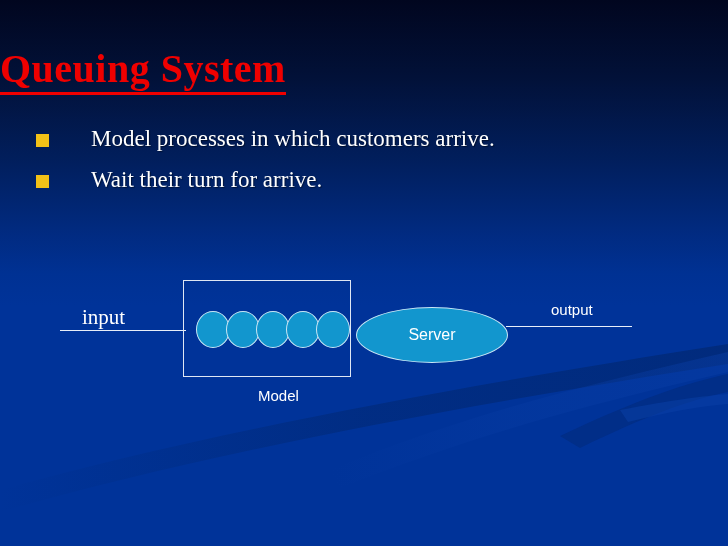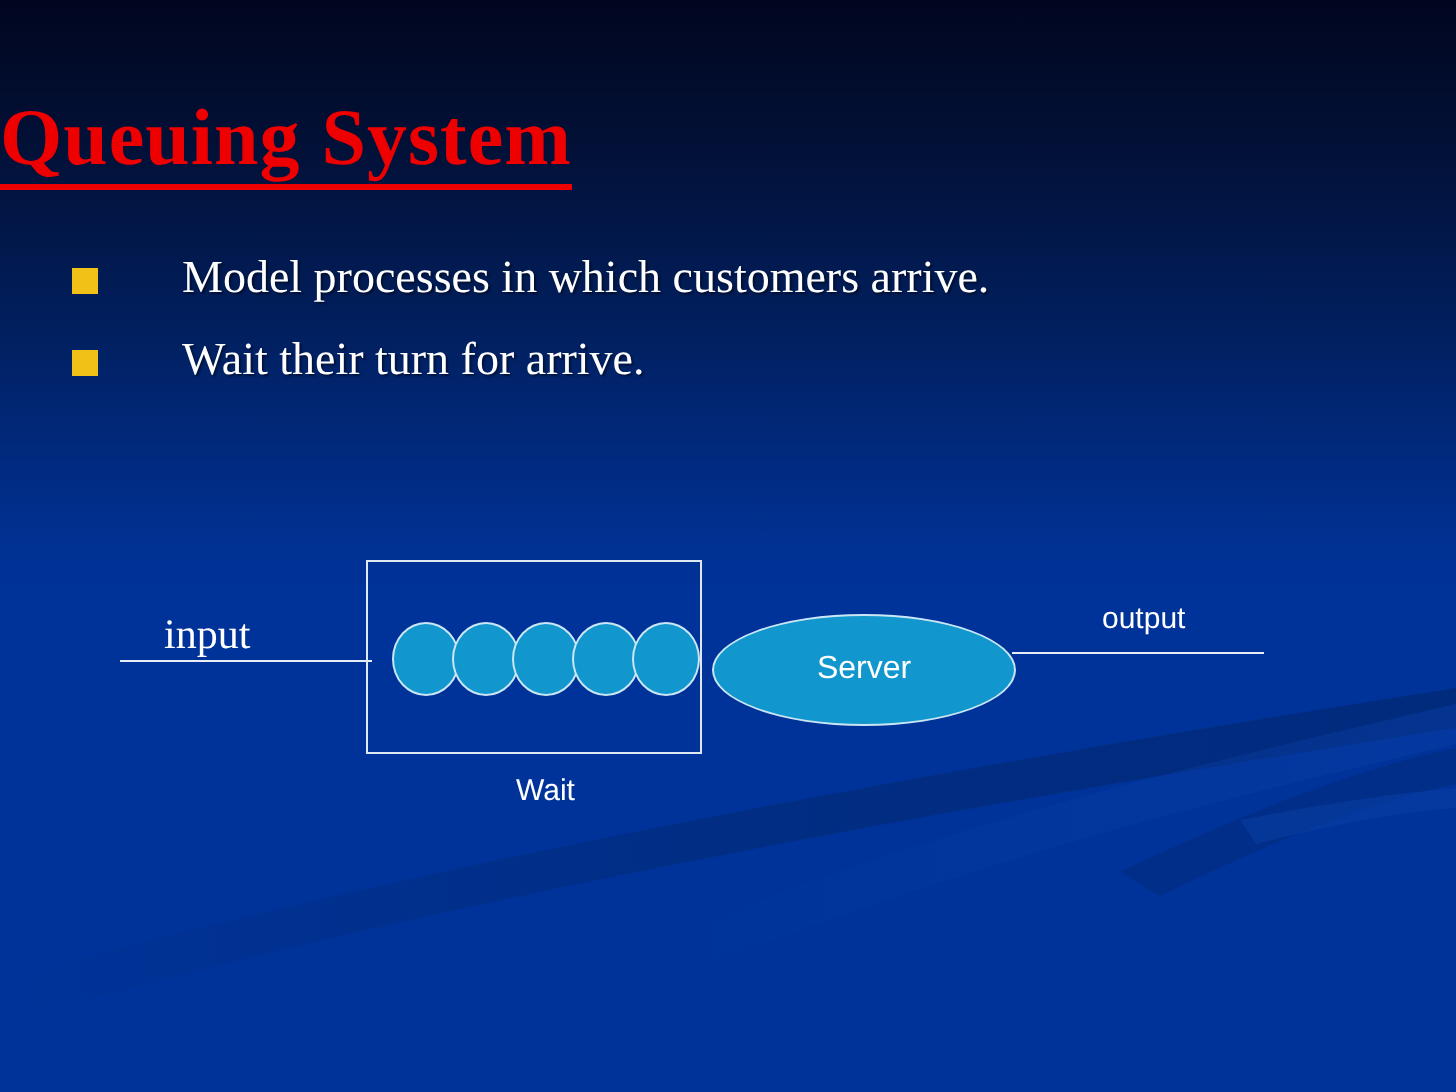--- a/index.html
+++ b/index.html
@@ -215,21 +215,21 @@
     <div id="input-line"></div>
 
     <div id="queue-box"></div>
 
     <div class="q-circle" style="left:196px"></div>
     <div class="q-circle" style="left:226px"></div>
     <div class="q-circle" style="left:256px"></div>
     <div class="q-circle" style="left:286px"></div>
     <div class="q-circle" style="left:316px"></div>
 
-    <div class="lbl" id="queue-label">Wait</div>
+    <div class="lbl" id="queue-label">Model</div>
 
     <div id="server-ellipse">
       <span id="server-label">Server</span>
     </div>
 
     <div class="lbl" id="output-label">output</div>
     <div id="output-line"></div>
 
   </div>
 

